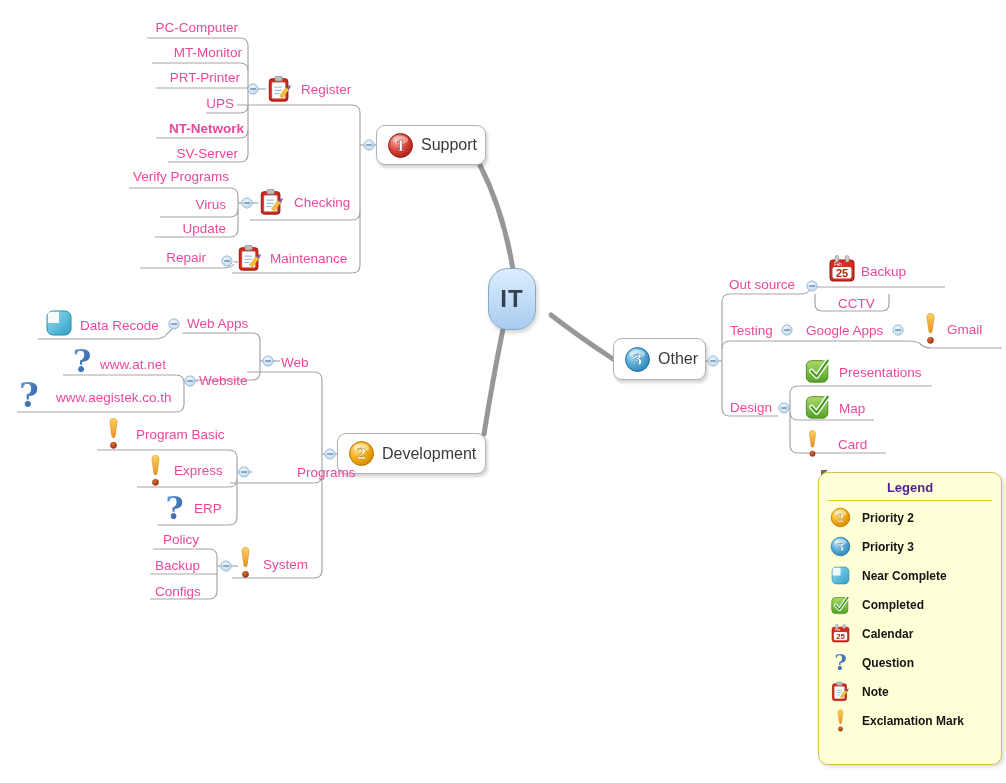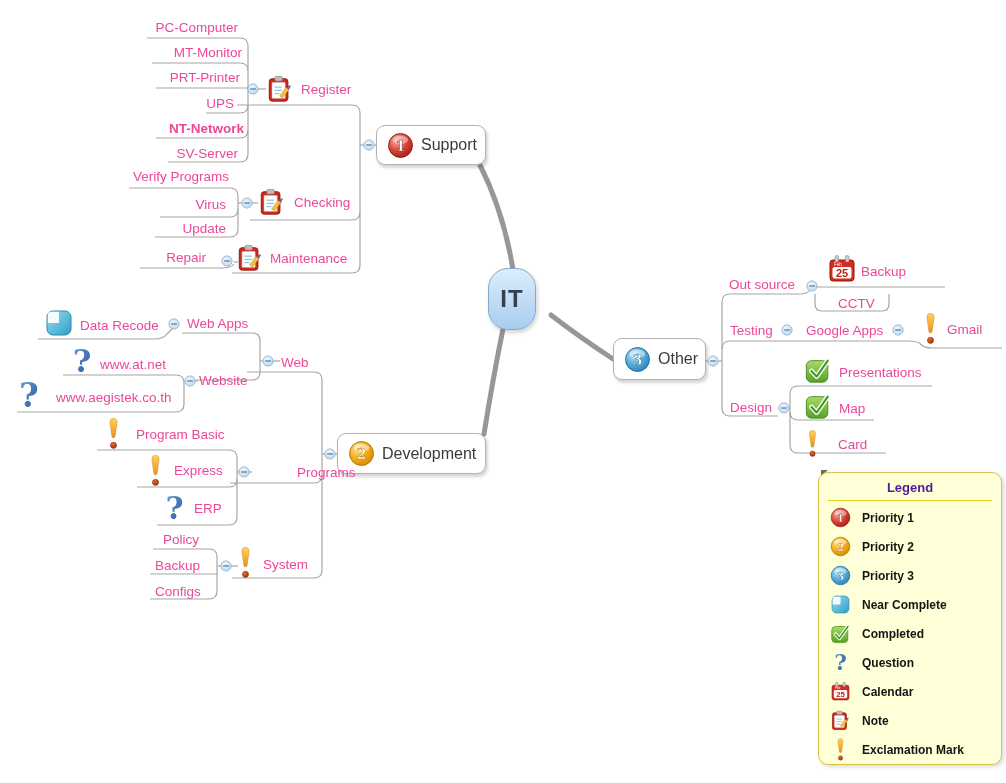--- a/index.html
+++ b/index.html
@@ -375,26 +375,20 @@
 <svg class="minus" style="left:778px;top:402px;">
       <use href="#sym-minus"></use>
     </svg>
 
 <div class="corner-mark"></div>
 <div class="legend">
   <div class="legend-title">Legend</div>
   <div class="legend-sep"></div>
   <div class="lg-item">
     <svg class="lg-ic" viewBox="0 0 28 28">
-          <use href="#sym-p1"></use>
-        </svg>
-    <span>Priority 1</span>
-  </div>
-  <div class="lg-item">
-    <svg class="lg-ic" viewBox="0 0 28 28">
           <use href="#sym-p2"></use>
         </svg>
     <span>Priority 2</span>
   </div>
   <div class="lg-item">
     <svg class="lg-ic" viewBox="0 0 28 28">
           <use href="#sym-p3"></use>
         </svg>
     <span>Priority 3</span>
   </div>
@@ -404,33 +398,33 @@
         </svg>
     <span>Near Complete</span>
   </div>
   <div class="lg-item">
     <svg class="lg-ic" viewBox="0 0 30 30">
           <use href="#sym-check"></use>
         </svg>
     <span>Completed</span>
   </div>
   <div class="lg-item">
+    <svg class="lg-ic" viewBox="0 0 30 30">
+          <use href="#sym-cal"></use>
+        </svg>
+    <span>Calendar</span>
+  </div>
+  <div class="lg-item">
     <svg class="lg-ic" viewBox="0 0 24 32">
           <use href="#sym-question"></use>
         </svg>
     <span>Question</span>
   </div>
   <div class="lg-item">
     <svg class="lg-ic" viewBox="0 0 30 30">
-          <use href="#sym-cal"></use>
-        </svg>
-    <span>Calendar</span>
-  </div>
-  <div class="lg-item">
-    <svg class="lg-ic" viewBox="0 0 30 30">
           <use href="#sym-note"></use>
         </svg>
     <span>Note</span>
   </div>
   <div class="lg-item">
     <svg class="lg-ic" viewBox="0 0 16 34">
           <use href="#sym-excl"></use>
         </svg>
     <span>Exclamation Mark</span>
   </div>

